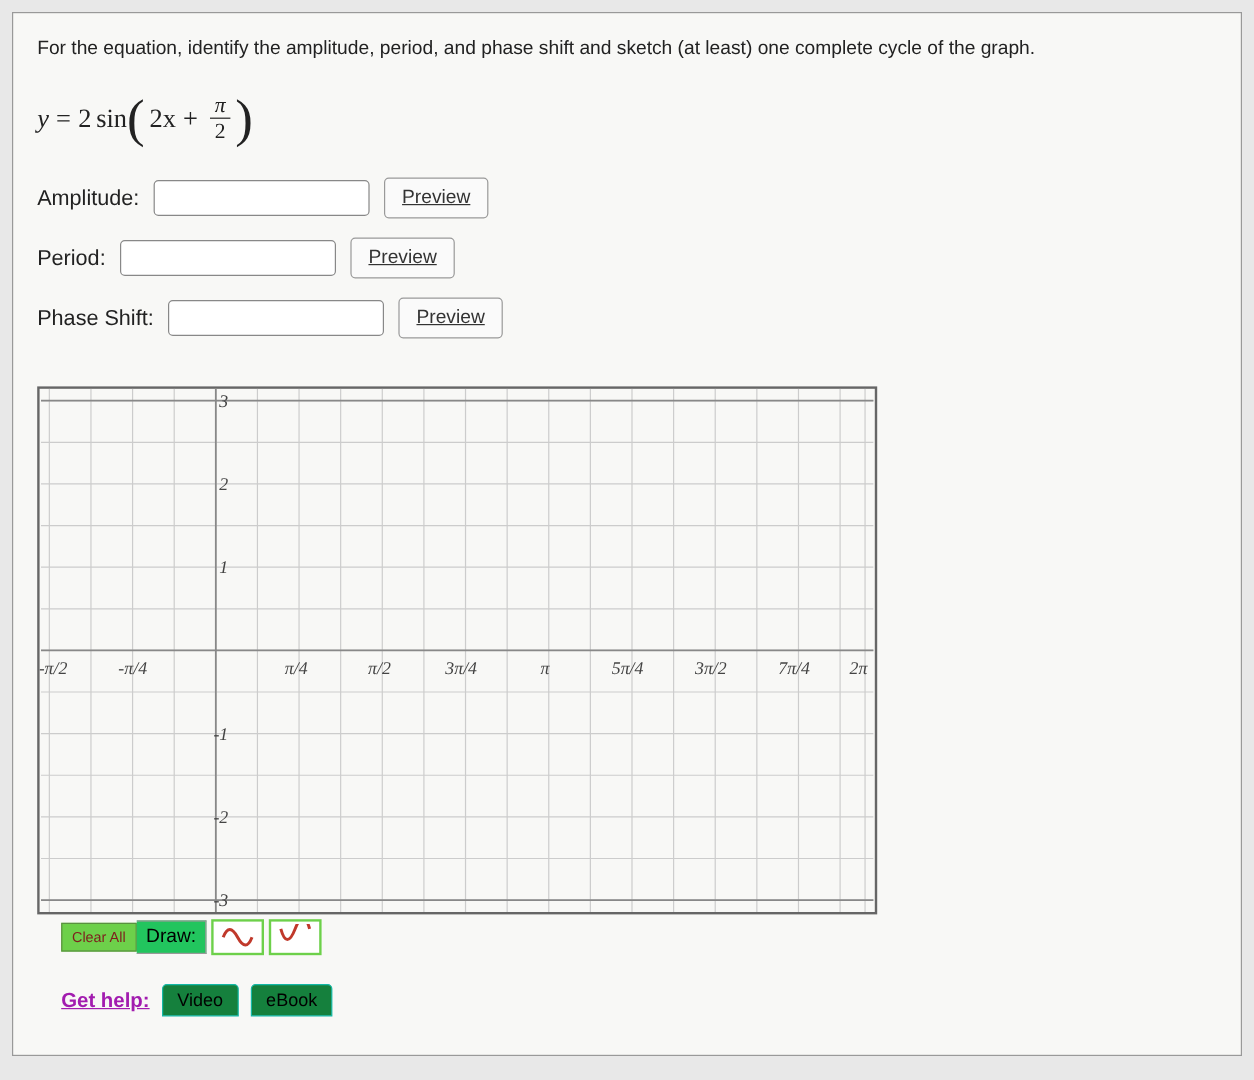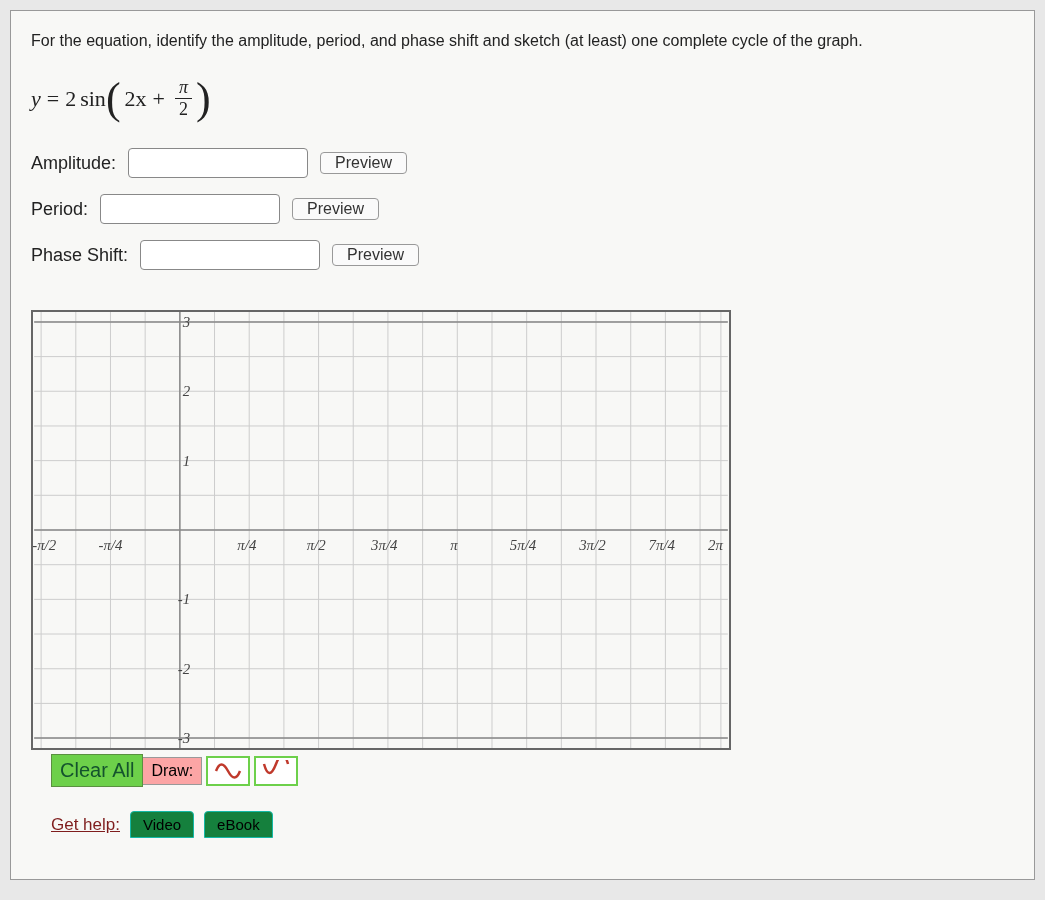--- a/index.html
+++ b/index.html
@@ -7,31 +7,31 @@
 .container { background: #f8f8f6; border: 1px solid #999; padding: 18px 20px; min-height: 870px; position: relative; }
 .question-text { font-size: 16px; color: #222; line-height: 1.5; margin-bottom: 24px; }
 .equation { font-family: 'Times New Roman', serif; font-style: italic; font-size: 22px; color: #222; display: flex; align-items: center; margin-bottom: 28px; }
 .equation .paren { font-size: 44px; font-weight: 100; font-style: normal; line-height: 0; }
 .equation .frac { display: inline-flex; flex-direction: column; align-items: center; font-size: 18px; margin: 0 4px; }
 .equation .frac .num { border-bottom: 1px solid #222; padding: 0 4px; }
 .equation .frac .den { padding: 0 4px; }
 .input-row { display: flex; align-items: center; gap: 12px; margin-bottom: 16px; }
 .input-label { font-size: 18px; color: #222; text-align: center; }
 .text-input { height: 30px; width: 180px; border: 1px solid #888; border-radius: 4px; background: #fff; padding: 0 8px; font-size: 15px; }
-.preview-btn { height: 22px; padding: 0 14px; border: 1px solid #999; border-radius: 4px; background: #fafafa; font-size: 16px; color: #333; cursor: pointer; }
+.preview-btn { height: 34px; padding: 0 14px; border: 1px solid #999; border-radius: 4px; background: #fafafa; font-size: 16px; color: #333; cursor: pointer; text-decoration: underline; }
 .graph-area { margin-top: 40px; width: 700px; height: 440px; border: 2px solid #666; background: #f8f8f6; position: relative; }
 svg.graph { width: 100%; height: 100%; }
 .graph text { font-family: 'Times New Roman', serif; font-size: 15px; fill: #444; font-style: italic; }
 .toolbar { display: flex; align-items: center; margin-top: 4px; margin-left: 20px; gap: 0; }
-.clear-btn { background: #6dd04a; border: 1px solid #5a9040; padding: 4px 8px; font-size: 20px; color: #14532d; cursor: pointer; }
-.draw-label { background: #fca5a5; border: 1px solid #999; border-left: none; padding: 4px 8px; font-size: 16px; }
+.clear-btn { background: #6dd04a; border: 1px solid #5a9040; padding: 4px 8px; font-size: 12px; color: #7f1d1d; cursor: pointer; }
+.draw-label { background: #22c55e; border: 1px solid #999; border-left: none; padding: 4px 8px; font-size: 16px; }
 .wave-btn { background: #fff; border: 2px solid #6dd04a; padding: 2px 6px; cursor: pointer; margin-left: 4px; }
 .wave-btn svg { display: block; }
 .help-row { display: flex; align-items: center; gap: 10px; margin-top: 24px; margin-left: 20px; }
-.help-label { font-size: 17px; color: #7f1d1d; text-decoration: underline; }
+.help-label { font-size: 17px; color: #a21caf; text-decoration: underline; font-weight: bold; }
 .help-btn { background: #15803d; border: 1px solid #14b8a6; border-radius: 4px 4px 0 0; padding: 4px 12px; font-size: 15px; cursor: pointer; }
 </style>
 </head>
 <body>
 
 <div class="container">
 
   <div class="question-text">For the equation, identify the amplitude, period, and phase shift and sketch (at least) one complete cycle of the graph.</div>
 
   <div class="equation">

